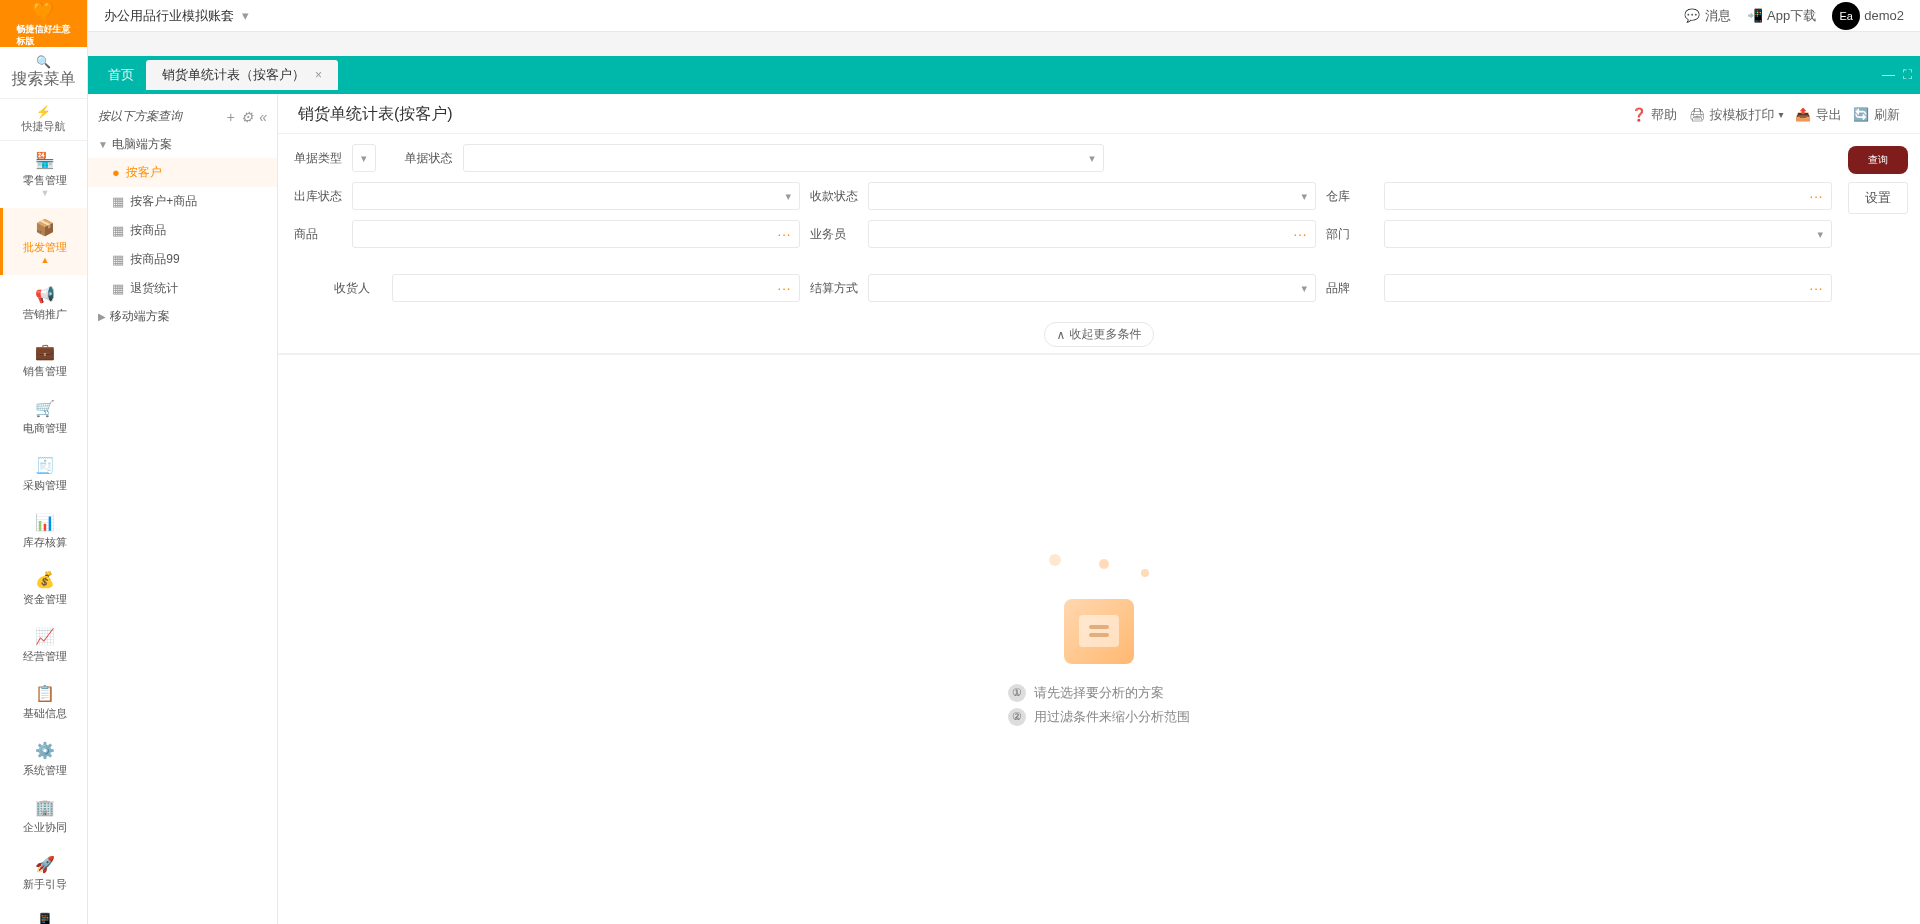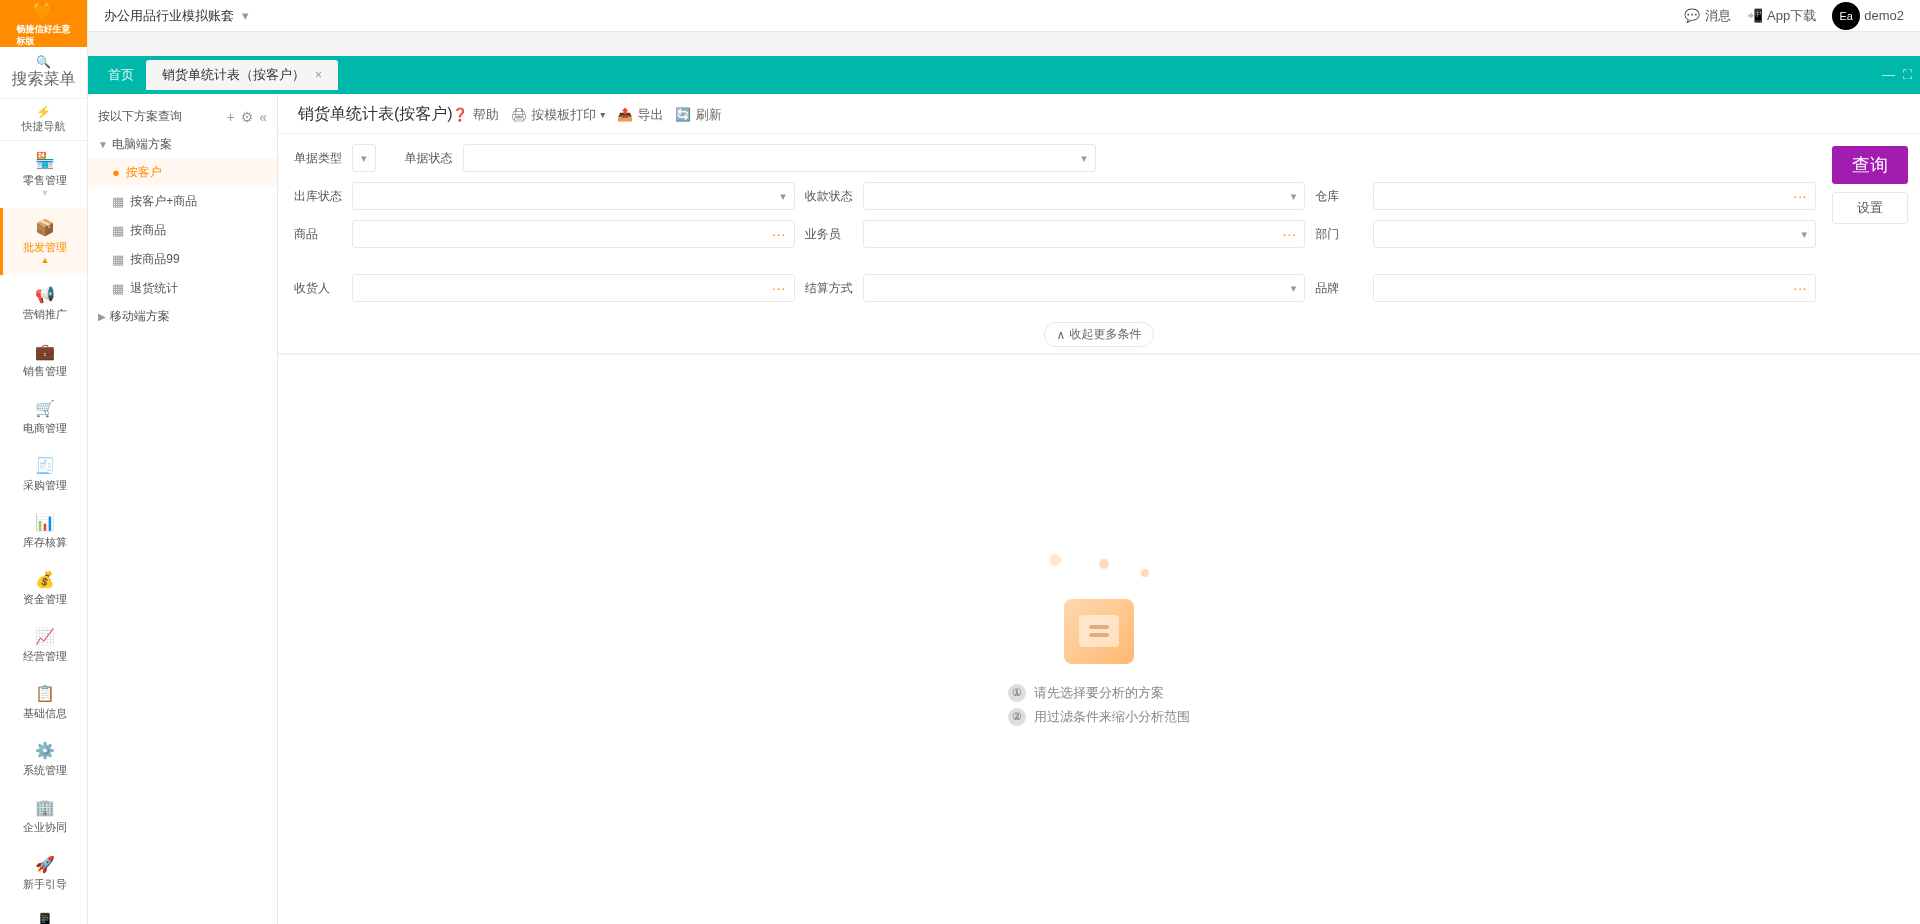--- a/index.html
+++ b/index.html
@@ -110,21 +110,21 @@
       width: 190px;
       background: #fff;
       border-right: 1px solid #e8e8e8;
       flex-shrink: 0;
       padding: 8px 0;
       overflow-y: auto;
     }
     .scheme-panel-header {
       display: flex; align-items: center; justify-content: space-between;
       padding: 6px 10px;
-      font-size: 12px; color: #555;
+      font-size: 12px; color: #555; font-style: italic;
     }
     .scheme-panel-title { font-weight: 500; }
     .scheme-panel-actions { display: flex; gap: 6px; color: #999; }
     .scheme-panel-actions span { cursor: pointer; font-size: 14px; }
     .scheme-group { padding: 0; }
     .scheme-group-title {
       display: flex; align-items: center; gap: 4px;
       padding: 5px 10px;
       font-size: 12px; color: #555;
       cursor: pointer;
@@ -155,21 +155,21 @@
       overflow: hidden;
     }
 
     
     .page-header {
       background: #fff;
       padding: 10px 20px 0 20px;
       border-bottom: 1px solid #f0f0f0;
     }
     .page-header-top {
-      display: flex; align-items: center; 
+      display: flex; align-items: center; justify-content: space-between;
       padding-bottom: 8px;
     }
     .page-title { font-size: 16px; font-weight: 500; color: #333; }
     .page-actions { display: flex; align-items: center; gap: 12px; font-size: 13px; color: #666; }
     .page-actions-item { display: flex; align-items: center; gap: 4px; cursor: pointer; }
     .filter-label { font-size: 12px; color: #555; white-space: nowrap; min-width: 50px; }
     .filter-control {
       flex: 1;
       display: flex; align-items: center;
       border: 1px solid #e8e8e8;
@@ -230,22 +230,22 @@
     .empty-steps { display: flex; flex-direction: column; gap: 6px; }
     .empty-step { display: flex; align-items: center; gap: 8px; font-size: 13px; color: #888; }
     .step-num {
       width: 18px; height: 18px; border-radius: 50%; background: #ddd;
       display: flex; align-items: center; justify-content: center;
       font-size: 11px; color: #666; flex-shrink: 0;
     }
 
     
     .query-btn {
-      background: #a21caf; color: #fff; border: none;
-      padding: 7px 20px; border-radius: 3px; cursor: pointer; font-size: 18px;
+      background: #7f1d1d; color: #fff; border: none;
+      padding: 7px 20px; border-radius: 8px; cursor: pointer; font-size: 10px;
     }
     .settings-btn {
       background: #fff; color: #555; border: 1px solid #e8e8e8;
       padding: 6px 16px; border-radius: 3px; cursor: pointer; font-size: 13px; margin-top: 4px;
     }
 
     .query-panel {
       display: flex; flex-direction: column; gap: 4px;
       padding: 12px 12px 12px 0;
       align-self: flex-start;
@@ -510,21 +510,21 @@
               <div style="display:flex;align-items:center;gap:8px;">
                 <span class="filter-label">部门</span>
                 <div class="filter-control" style="flex:1;">
                   <span></span>
                   <span class="arrow">▾</span>
                 </div>
               </div>
             </div>
 
             <div style="display:grid; grid-template-columns:1fr 1fr 1fr; gap:10px; margin-bottom:10px; align-items:center;">
-              <div style="display:flex;align-items:center;gap:8px;">
+              <div style="display:flex;align-items:center;gap:8px;margin-left:40px;">
                 <span class="filter-label">收货人</span>
                 <div class="filter-control" style="flex:1;">
                   <span></span>
                   <span class="dots">···</span>
                 </div>
               </div>
               <div style="display:flex;align-items:center;gap:8px;">
                 <span class="filter-label">结算方式</span>
                 <div class="filter-control" style="flex:1;">
                   <span></span>

